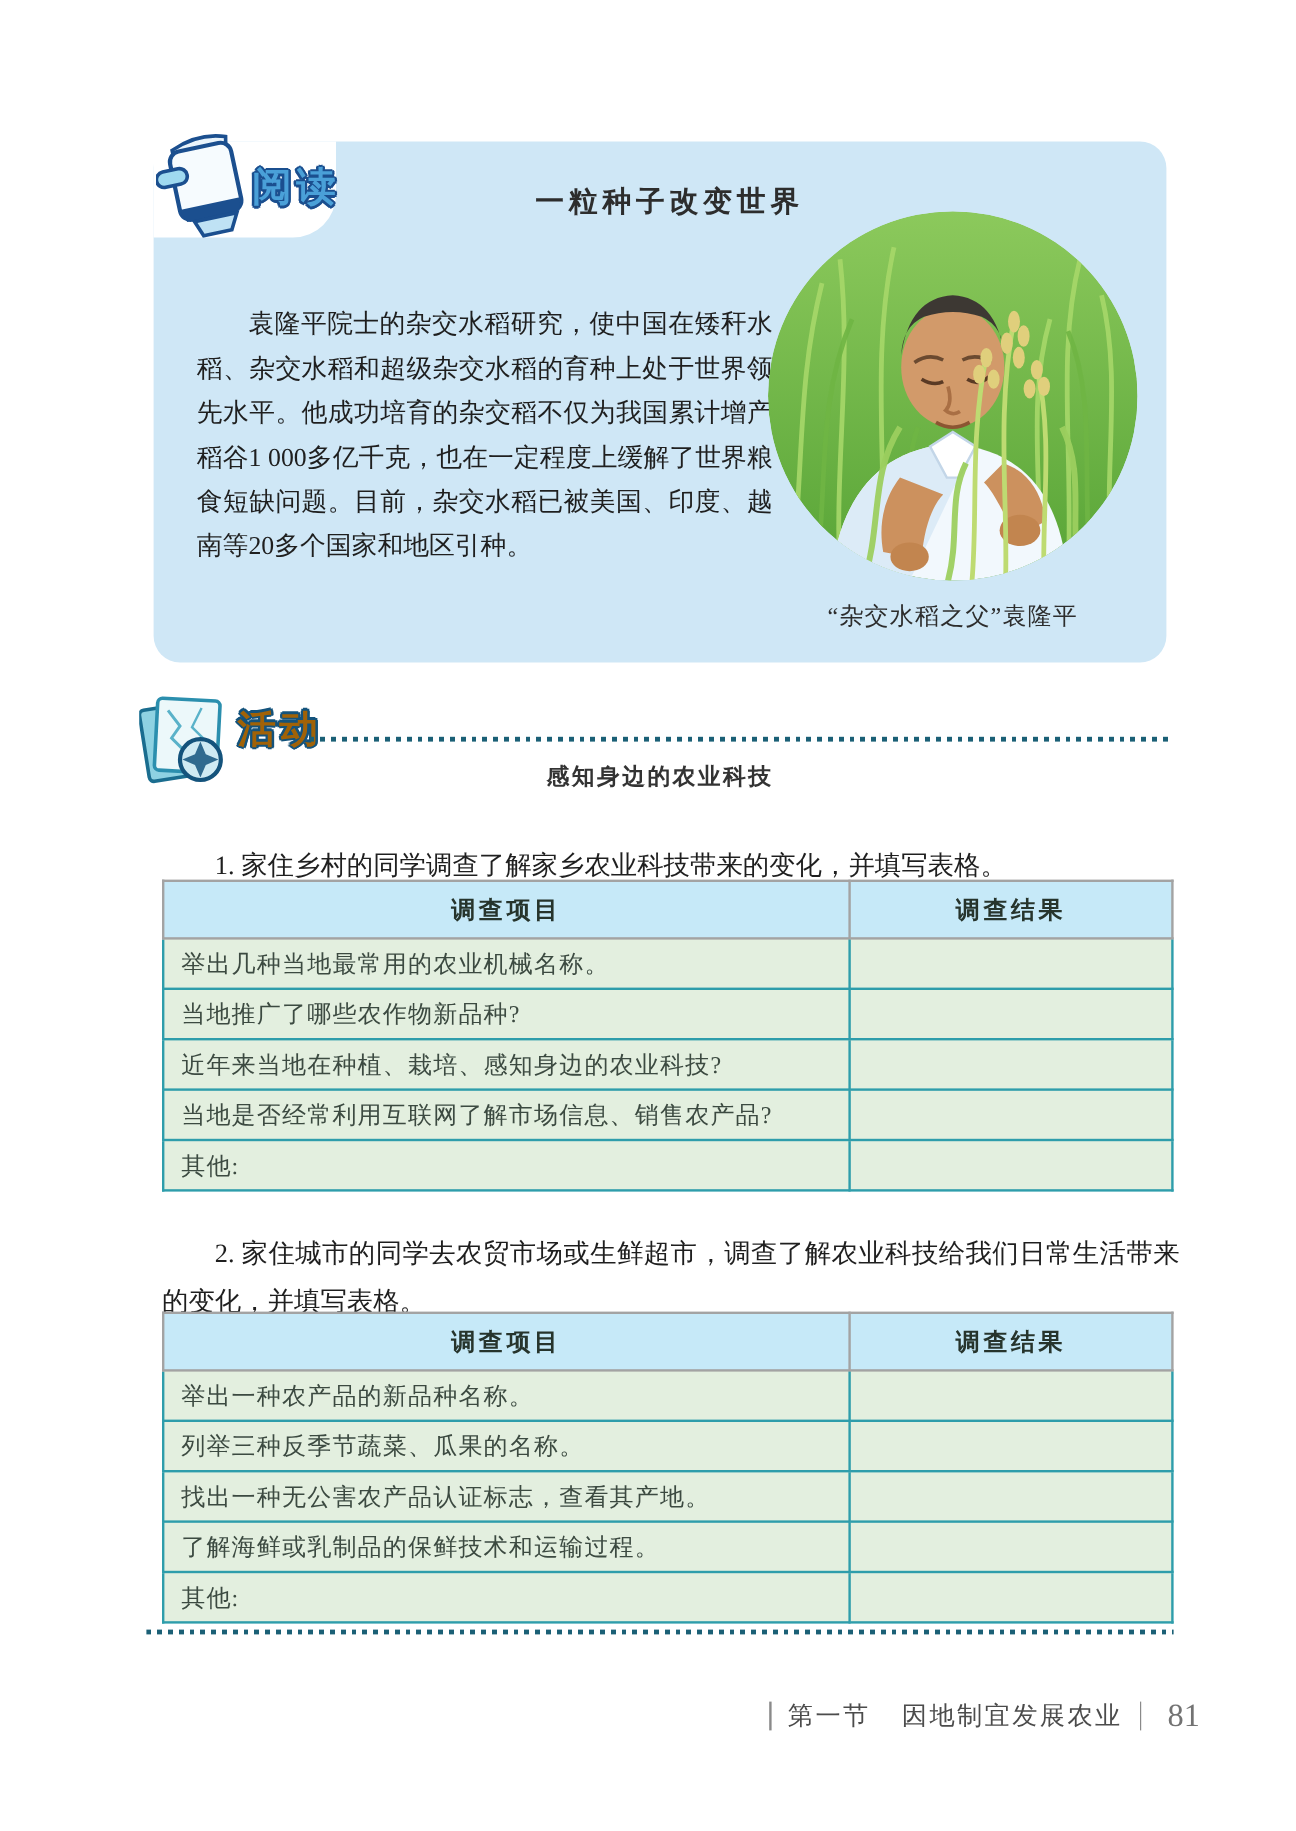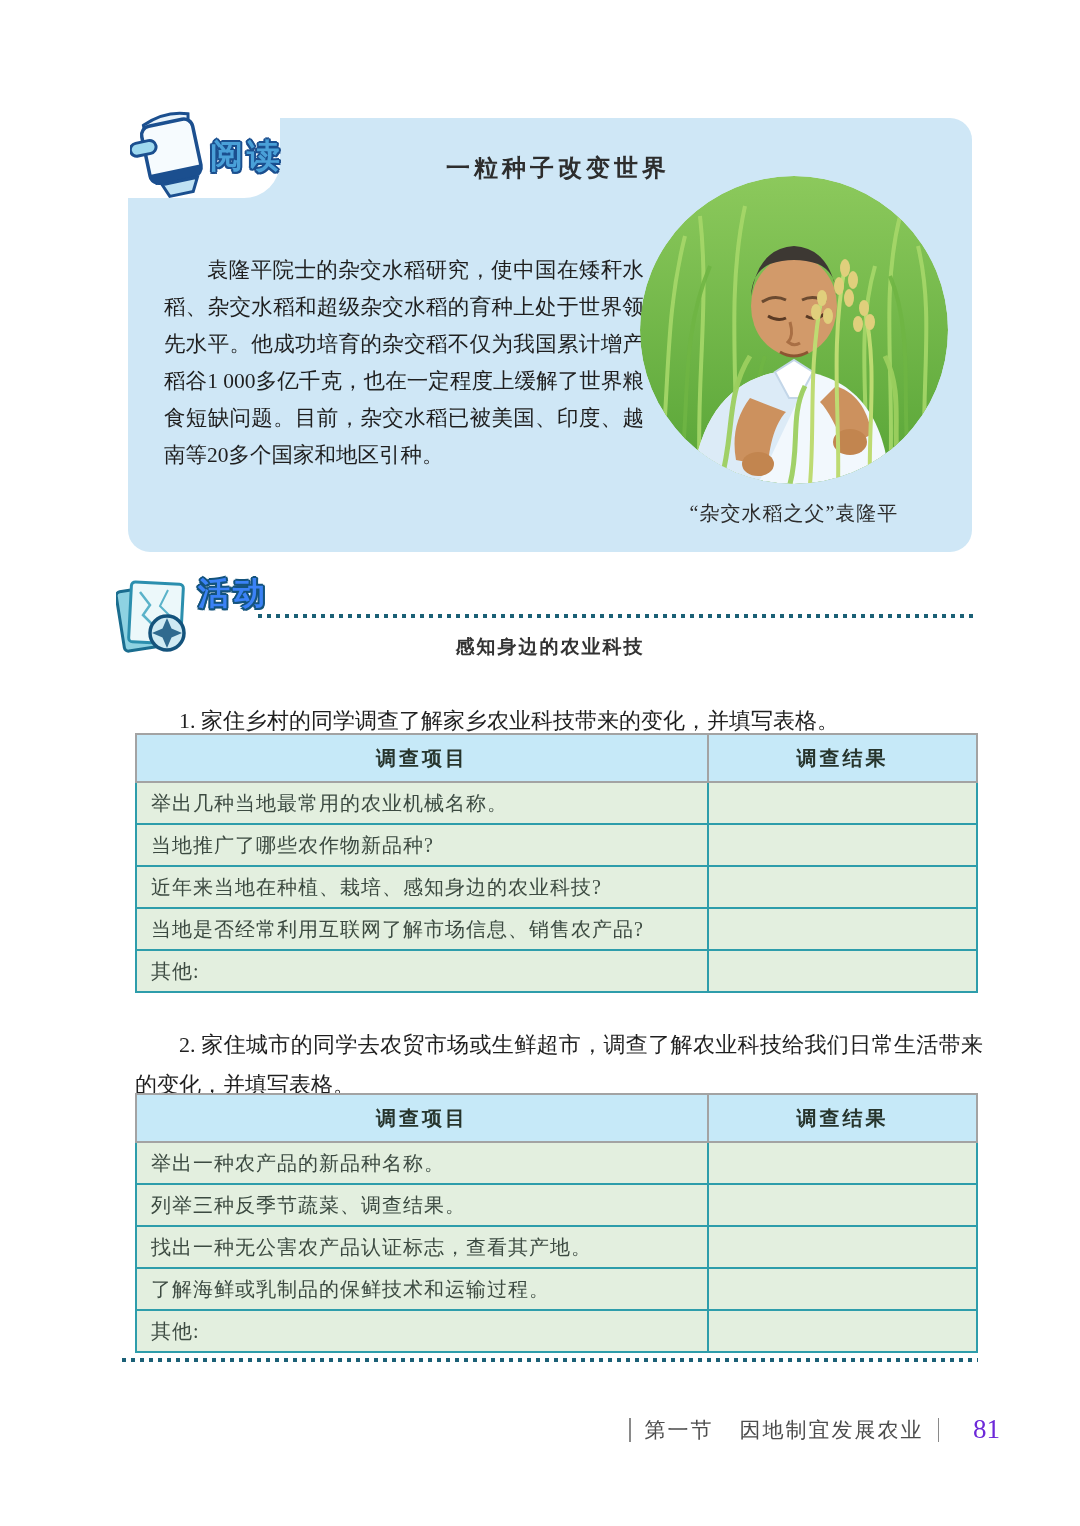--- a/index.html
+++ b/index.html
@@ -19,22 +19,22 @@
   .reading-title{position:absolute;left:16px;right:0;top:34px;text-align:center;
                  font-size:24px;font-weight:bold;color:#2d2d2d;letter-spacing:4px;}
   .reading-body{position:absolute;left:36px;top:112px;width:480px;font-size:21.5px;line-height:37px;
                 color:#1f1f1f;text-align:justify;text-indent:2em;}
   .portrait{position:absolute;left:512px;top:58px;width:308px;height:308px;border-radius:50%;overflow:hidden;}
   .photo-caption{position:absolute;left:512px;top:382px;width:308px;text-align:center;
                  font-size:20px;color:#2d2d2d;letter-spacing:1px;}
 
   
   .activity-icon{position:absolute;left:116px;top:576px;}
-  .activity-label{position:absolute;left:198px;top:572px;font-family:"Liberation Sans","DejaVu Sans",sans-serif;
-                  font-weight:bold;font-size:32px;letter-spacing:3px;color:#3b82f6;
+  .activity-label{position:absolute;left:198px;top:586px;font-family:"Liberation Sans","DejaVu Sans",sans-serif;
+                  font-weight:bold;font-size:32px;letter-spacing:3px;color:#a16207;
                   text-shadow:2px 0 0 #14537c,-2px 0 0 #14537c,0 2px 0 #14537c,0 -2px 0 #14537c,
                   1.5px 1.5px 0 #14537c,-1.5px -1.5px 0 #14537c,1.5px -1.5px 0 #14537c,-1.5px 1.5px 0 #14537c;}
   .dotted{position:absolute;height:4px;
           background-image:repeating-linear-gradient(to right,#1b6076 0,#1b6076 4px,transparent 4px,transparent 9px);}
   .dotted-open{left:258px;top:614px;width:716px;}
   .dotted-close{left:122px;top:1358px;width:856px;}
   .activity-title{position:absolute;left:128px;top:634px;width:844px;text-align:center;
                   font-family:"Liberation Sans","DejaVu Sans",sans-serif;
                   font-size:19px;font-weight:bold;color:#333333;letter-spacing:2px;}
   .activity-item{position:absolute;left:135px;width:848px;font-size:22px;line-height:40px;
@@ -51,21 +51,21 @@
   .survey-table td{height:40px;background:#e3efdf;border:2px solid #2e9dab;
                    font-size:20px;color:#3c4a41;padding:0 4px 0 14px;letter-spacing:1px;}
   .col-item{width:572px;}
   .col-result{width:269px;}
 
   
   .footer{position:absolute;top:1414px;right:80px;display:flex;align-items:center;color:#4c4c4c;}
   .footer .bar{width:1.5px;height:24px;background:#8a8a8a;}
   .footer .sec{font-size:21px;letter-spacing:2px;margin:0 26px 0 14px;}
   .footer .ttl{font-size:21px;letter-spacing:2px;margin-right:14px;}
-  .footer .num{font-size:27px;margin-left:34px;color:#6d28d9;}
+  .footer .num{font-size:27px;margin-left:22px;color:#737373;}
 </style>
 </head>
 <body>
 
 <div class="page">
 
   <div class="reading-box">
     <div class="reading-notch"></div>
 
     <span class="reading-icon">
@@ -215,21 +215,21 @@
     <tbody>
         <tr>
       <th>调查项目</th>
       <th>调查结果</th>
     </tr>
     <tr>
       <td>举出一种农产品的新品种名称。</td>
       <td></td>
     </tr>
     <tr>
-      <td>列举三种反季节蔬菜、调查结果。</td>
+      <td>列举三种反季节蔬菜、瓜果的名称。</td>
       <td></td>
     </tr>
     <tr>
       <td>找出一种无公害农产品认证标志，查看其产地。</td>
       <td></td>
     </tr>
     <tr>
       <td>了解海鲜或乳制品的保鲜技术和运输过程。</td>
       <td></td>
     </tr>

